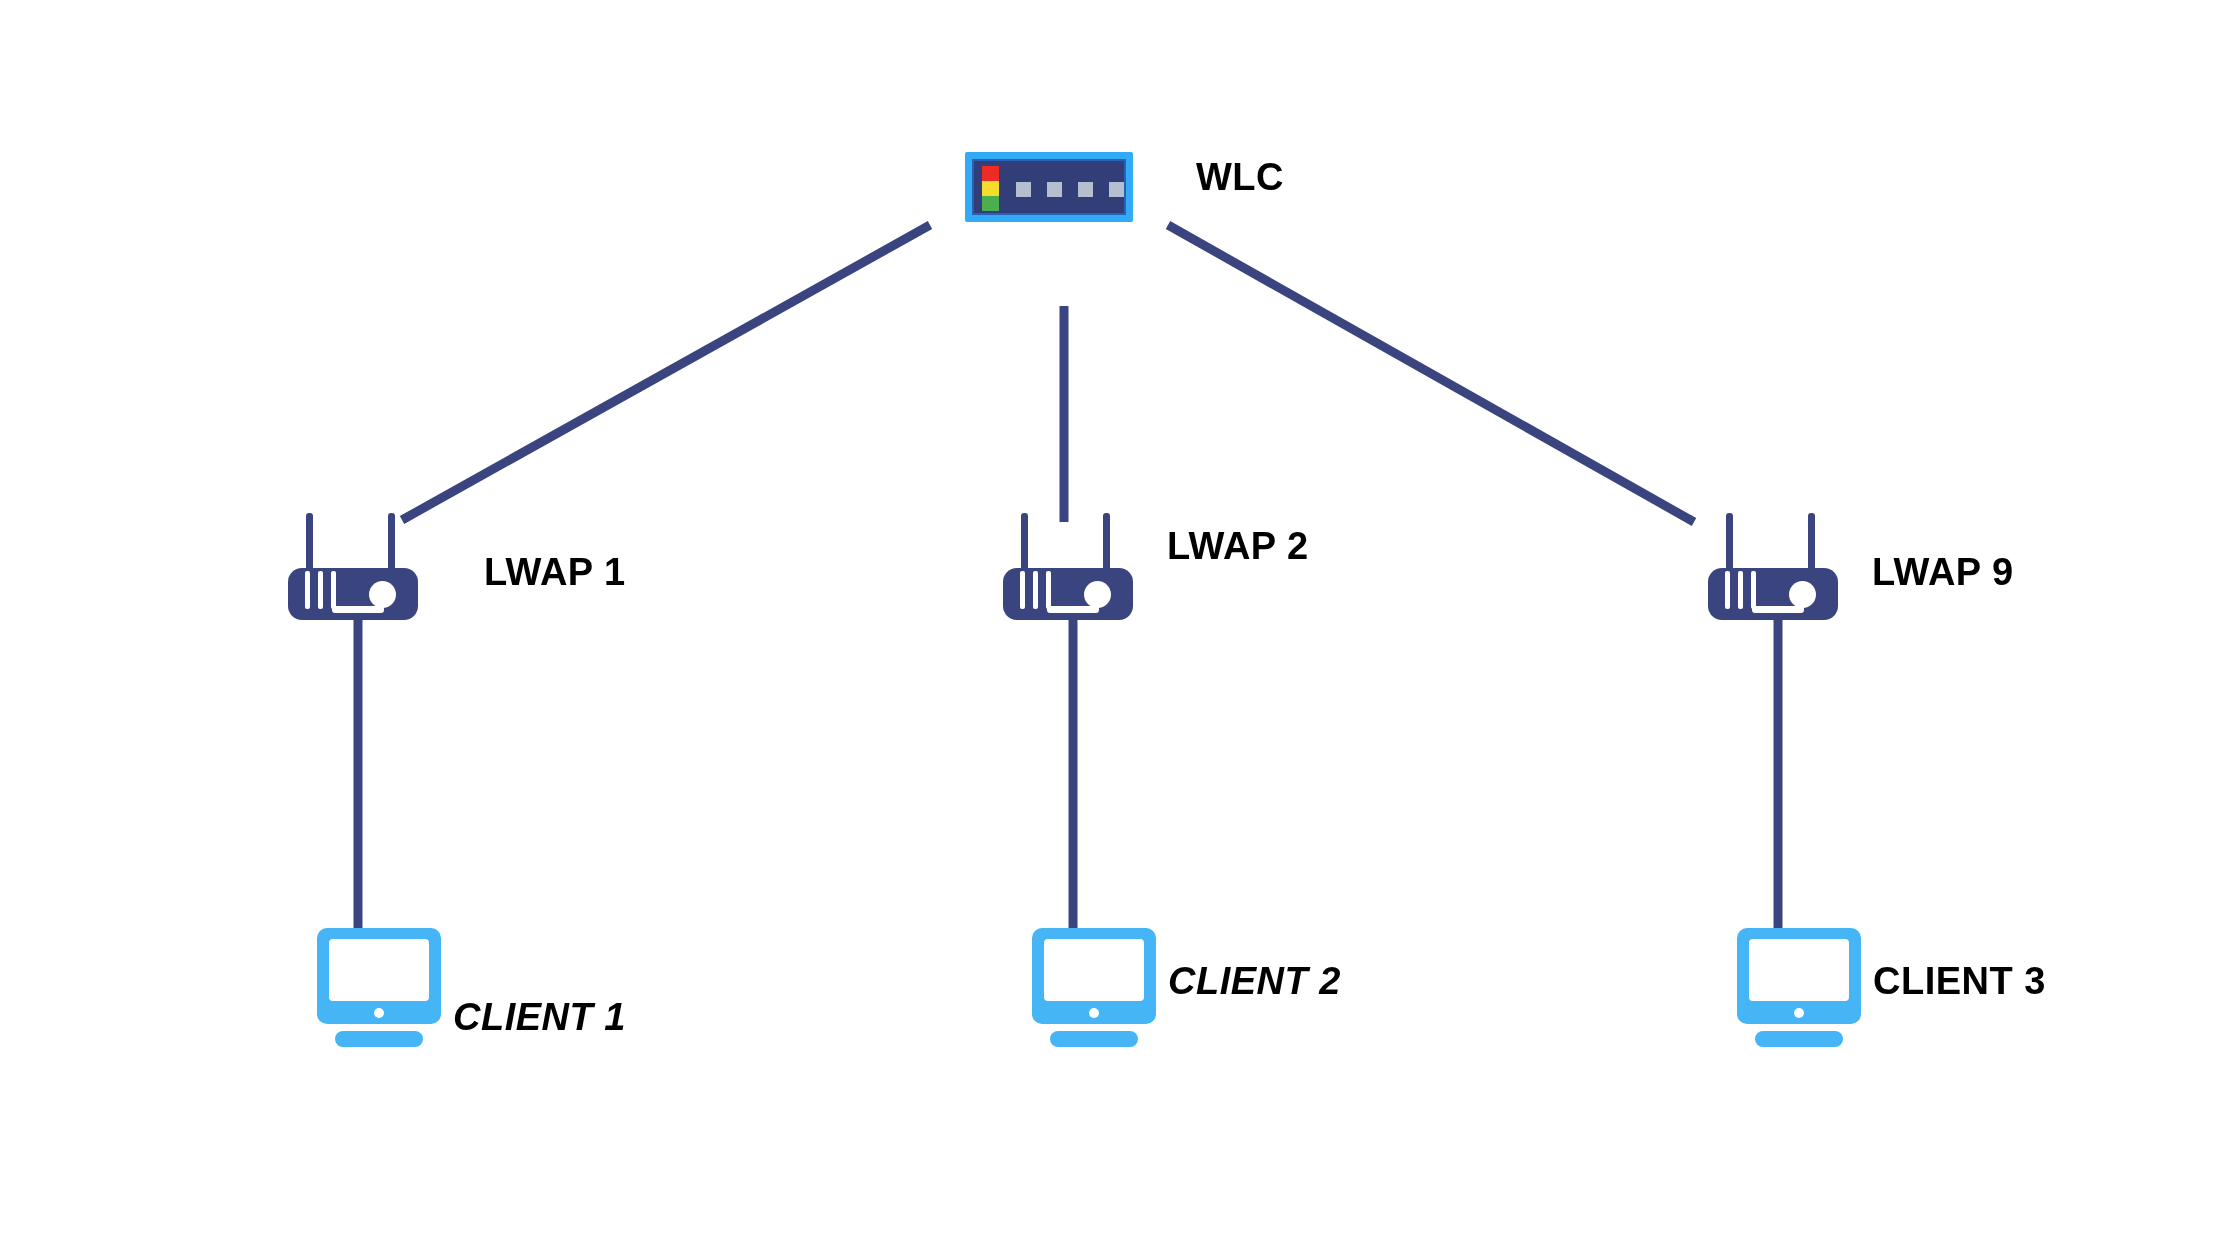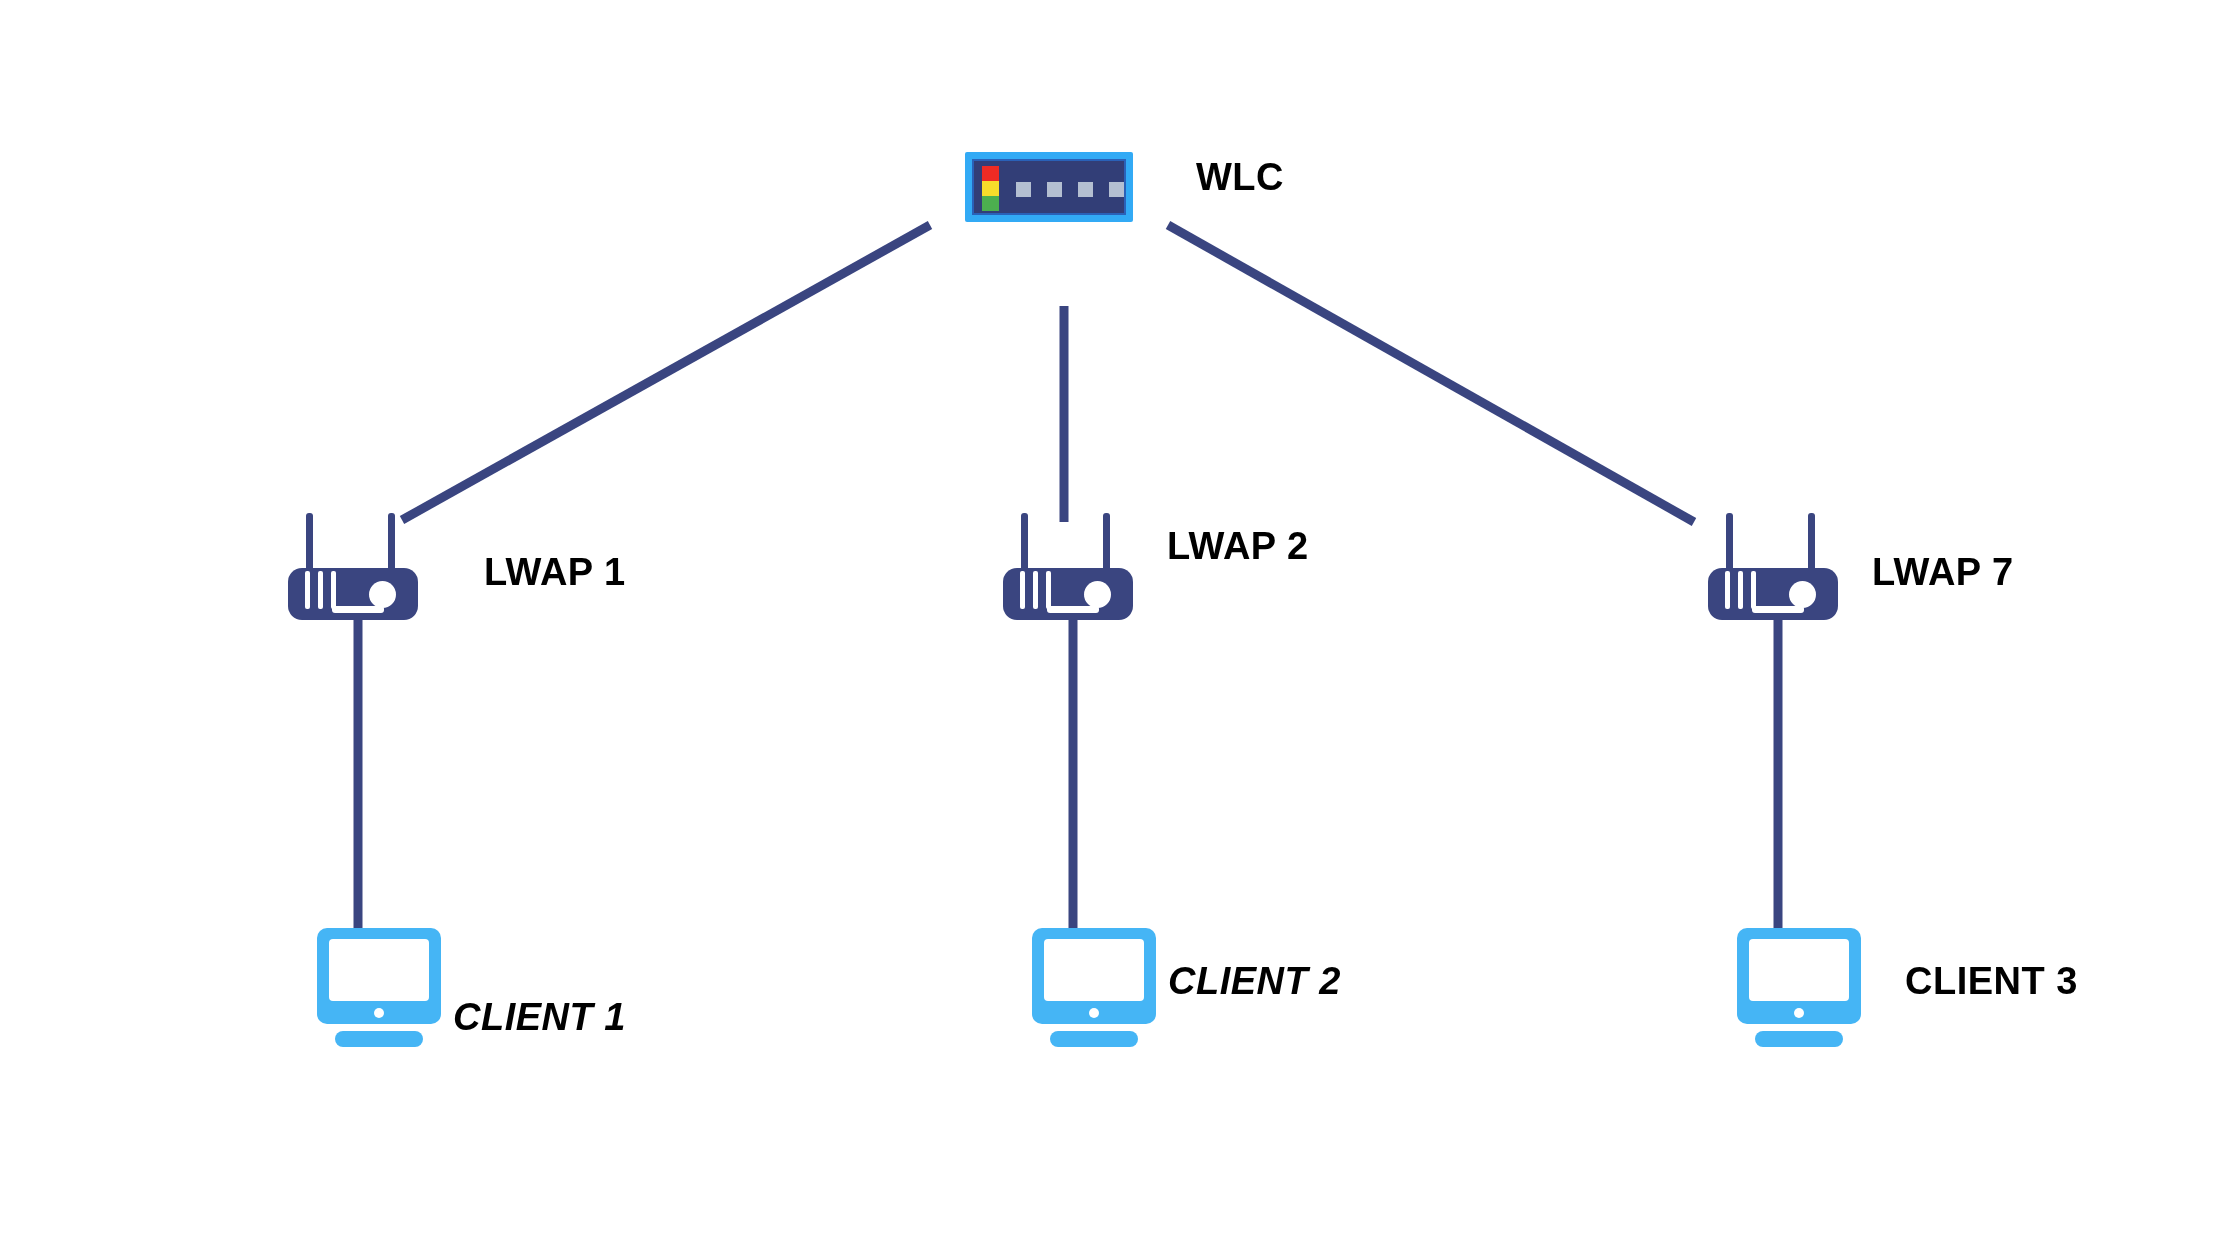--- a/index.html
+++ b/index.html
@@ -257,21 +257,21 @@
       <span class="lwap-antenna left"></span>
       <span class="lwap-antenna right"></span>
       <span class="lwap-body"></span>
       <span class="lwap-slot s1"></span>
       <span class="lwap-slot s2"></span>
       <span class="lwap-slot s3"></span>
       <span class="lwap-led"></span>
       <span class="lwap-bar"></span>
     </div>
   </div>
-  <div class="label" id="label-lwap-2" style="left: 1872px; top: 553px;">LWAP 7</div>
+  <div class="label" id="label-lwap-2" style="left: 1872px; top: 553px;">LWAP 9</div>
 
   <div class="node" id="node-client-0" style="left: 317px; top: 928px;">
     <div class="client">
       <span class="client-bezel"></span>
       <span class="client-screen"></span>
       <span class="client-dot"></span>
       <span class="client-base"></span>
     </div>
   </div>
   <div class="label" id="label-client-0" style="left: 453px; top: 998px; font-style: italic;">CLIENT 1</div>
@@ -287,15 +287,15 @@
   <div class="label" id="label-client-1" style="left: 1168px; top: 962px; font-style: italic;">CLIENT 2</div>
 
   <div class="node" id="node-client-2" style="left: 1737px; top: 928px;">
     <div class="client">
       <span class="client-bezel"></span>
       <span class="client-screen"></span>
       <span class="client-dot"></span>
       <span class="client-base"></span>
     </div>
   </div>
-  <div class="label" id="label-client-2" style="left: 1873px; top: 962px; margin-left: 32px;">CLIENT 3</div>
+  <div class="label" id="label-client-2" style="left: 1873px; top: 962px;">CLIENT 3</div>
 
 </div>
 
 </body></html>

